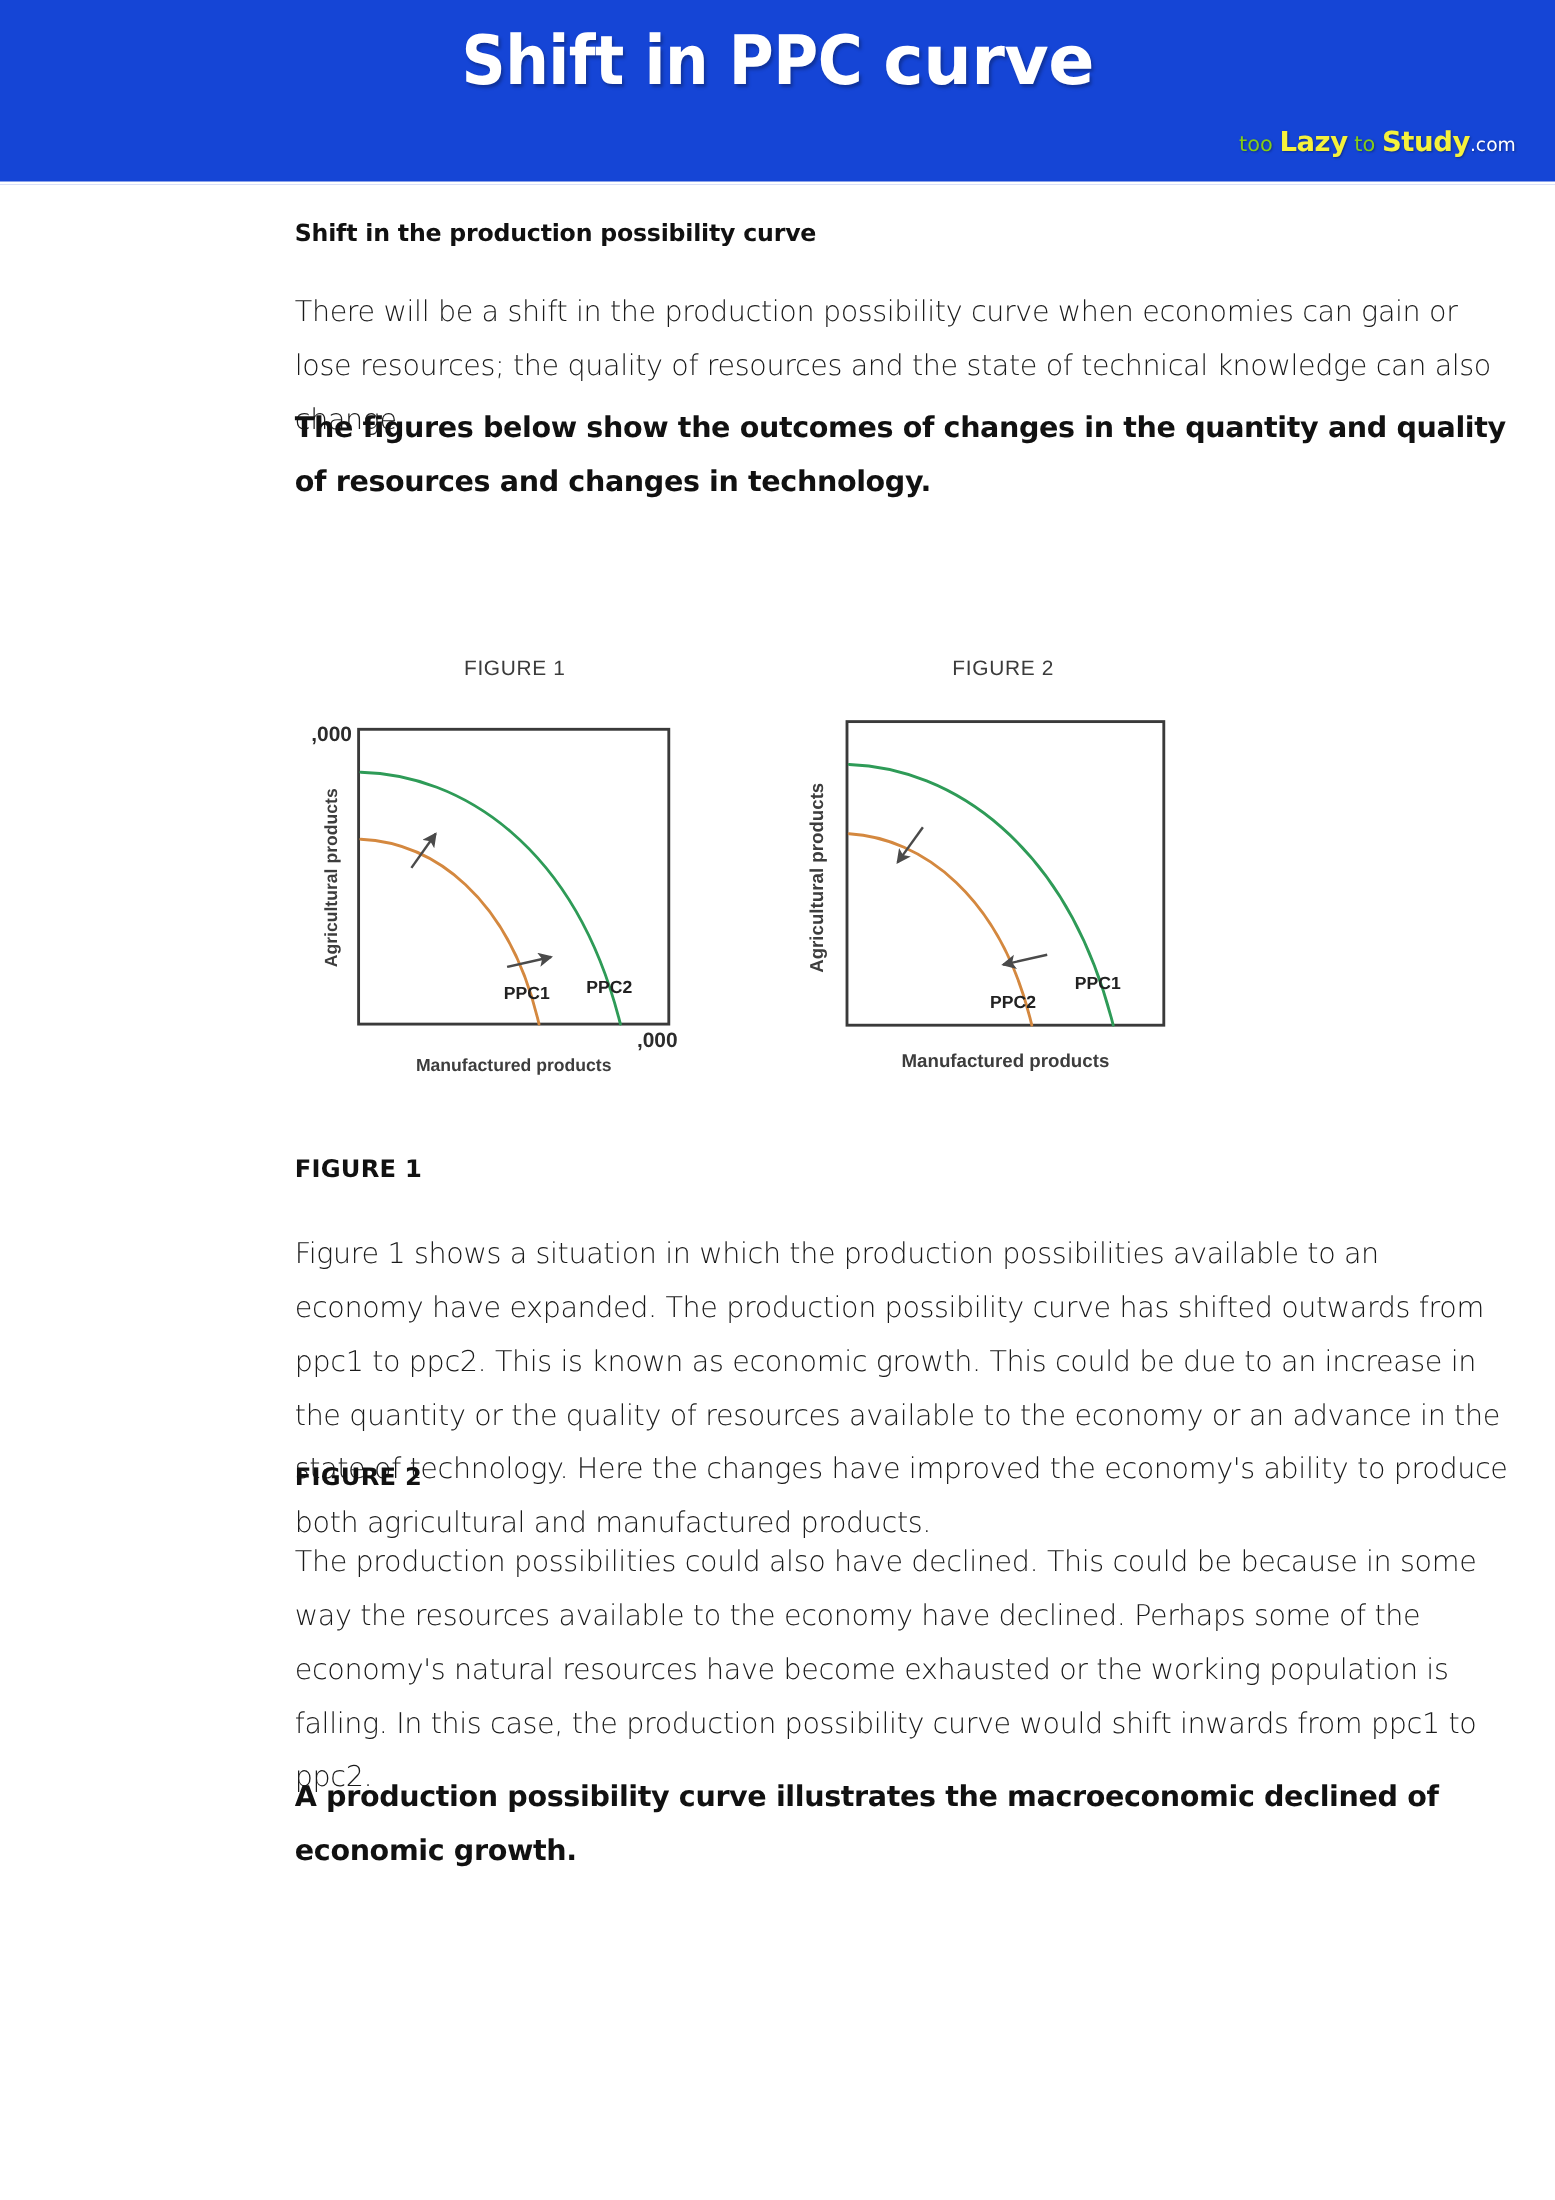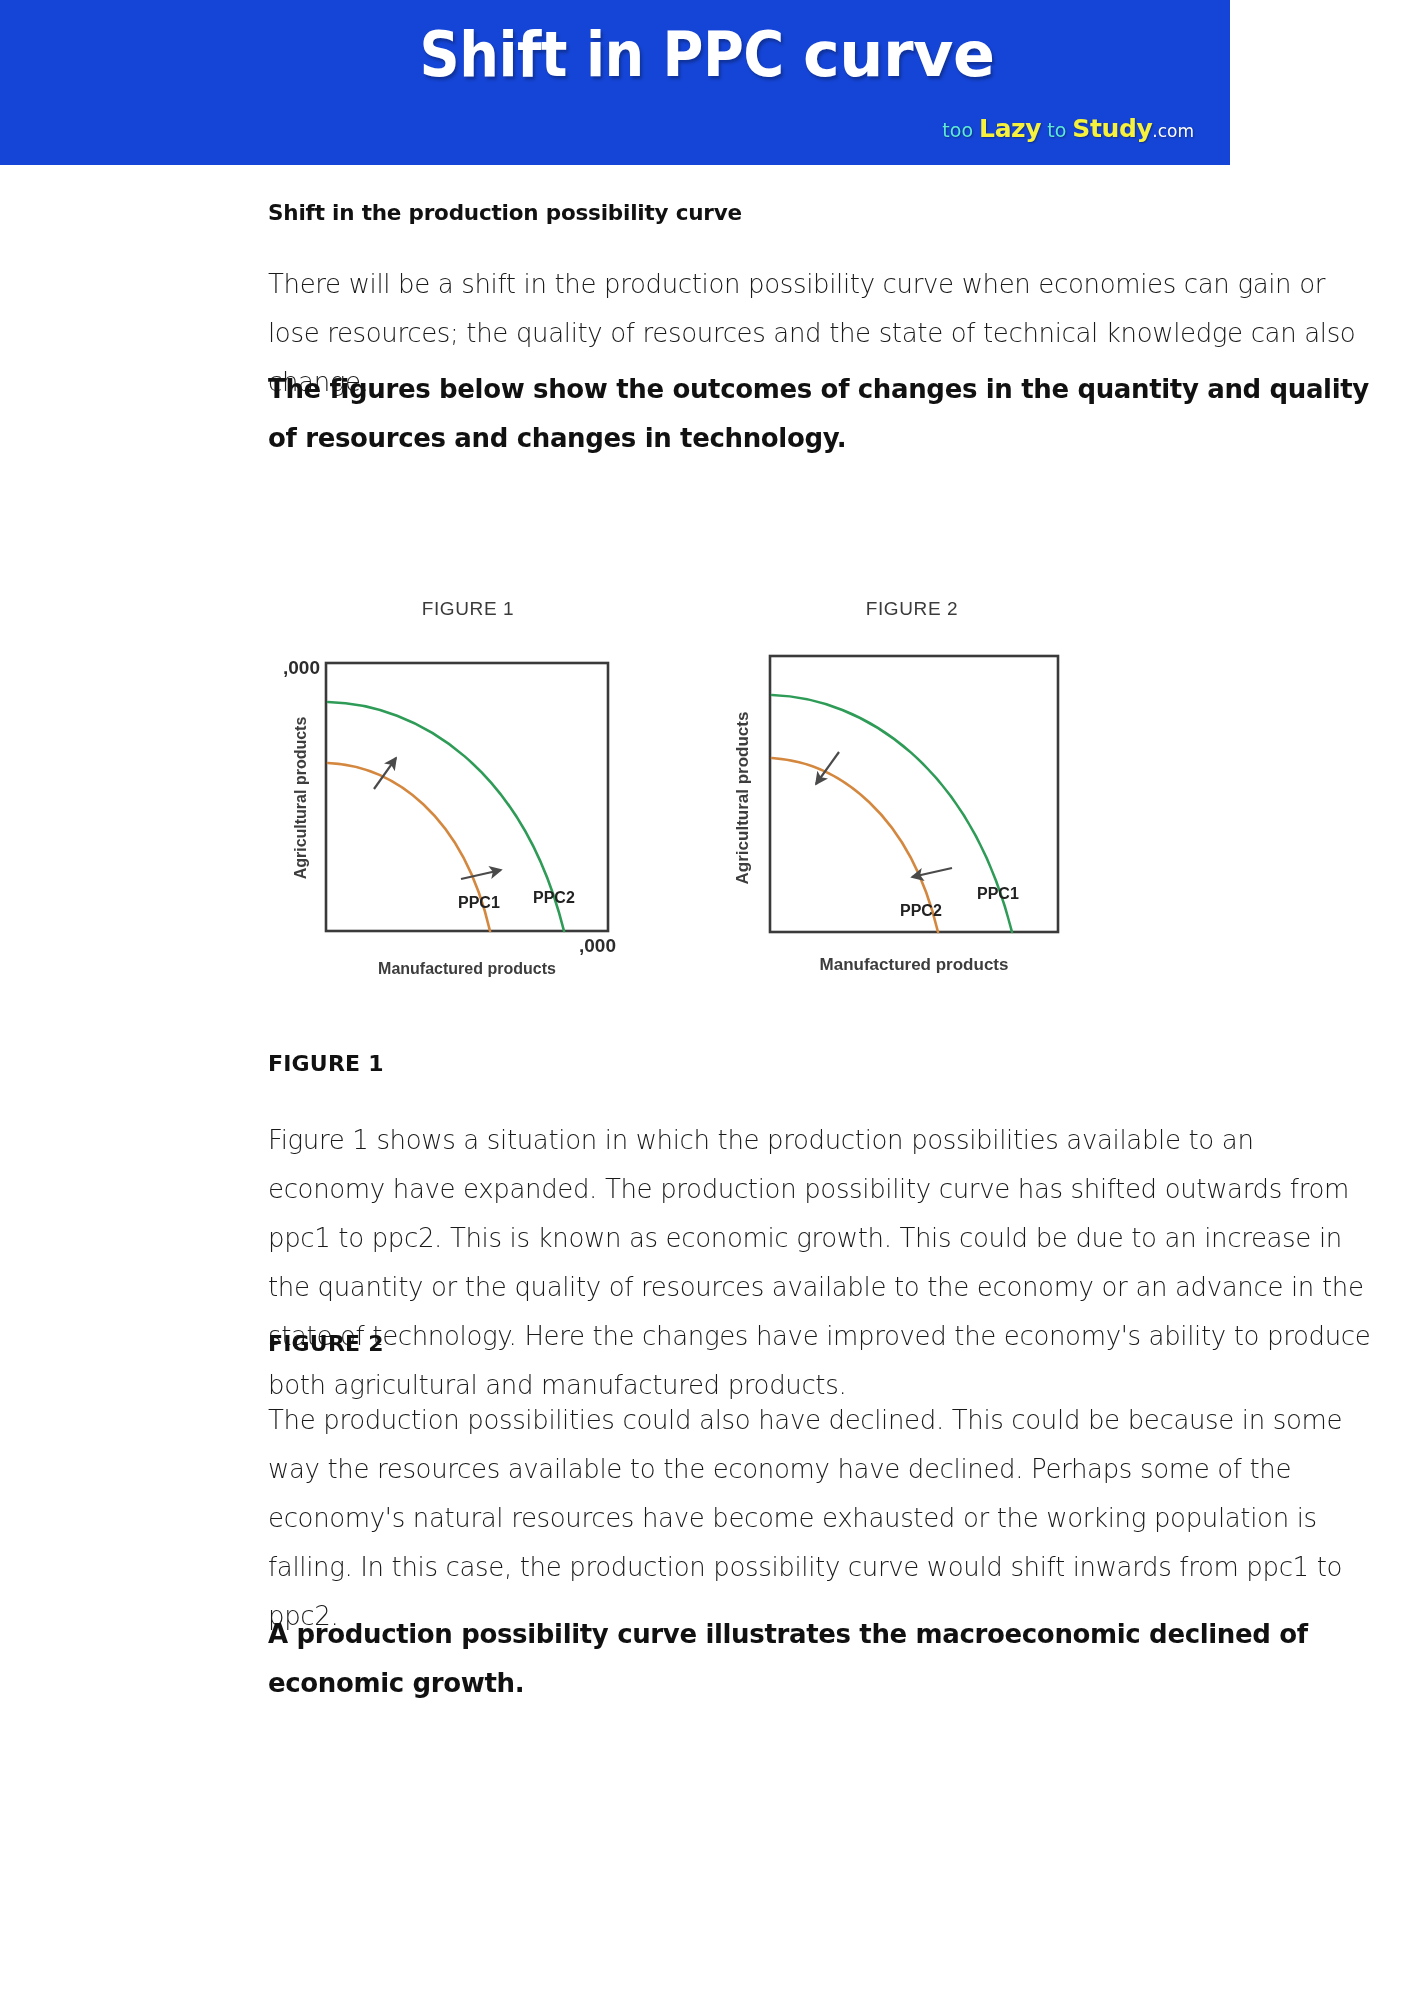--- a/index.html
+++ b/index.html
@@ -6,21 +6,21 @@
   html,body { width:1414px; height:2000px; }
   body {
     background:#ffffff;
     font-family:"Liberation Sans", sans-serif;
     position:relative;
     overflow:hidden;
   }
 
   
   .banner{
-    position:absolute; left:0; top:0; width:1230px; height:168px;
+    position:absolute; left:0; top:0; width:1414px; height:168px;
     background:#1545D6;
     border-bottom:3px solid #ffffff;
   }
   .banner-title{
     position:absolute; left:0; top:22px; width:1414px;
     text-align:center;
     color:#ffffff;
     font-family:"DejaVu Sans", sans-serif;
     font-size:62px;
     letter-spacing:-0.5px;
@@ -32,21 +32,21 @@
   .banner-title .t-light{ font-weight:bold; }
 
   .logo{
     position:absolute; right:36px; top:116px;
     white-space:nowrap;
     font-family:"DejaVu Sans", sans-serif;
     font-size:22px;
     line-height:1;
     text-shadow: 1px 1px 2px rgba(0,0,0,0.35);
   }
-  .logo .w{ color:#5eead4; font-size:19px; }
+  .logo .w{ color:#84cc16; font-size:19px; }
   .logo .y{ color:#F5F13C; font-weight:bold; font-size:25px; letter-spacing:-0.4px;}
   .logo .dotcom{ color:#ffffff; font-size:17px; }
 
   
   .page{
     position:absolute; left:0; top:168px; width:1414px;
   }
   .col{
     position:absolute; left:268px; width:1110px;
   }

